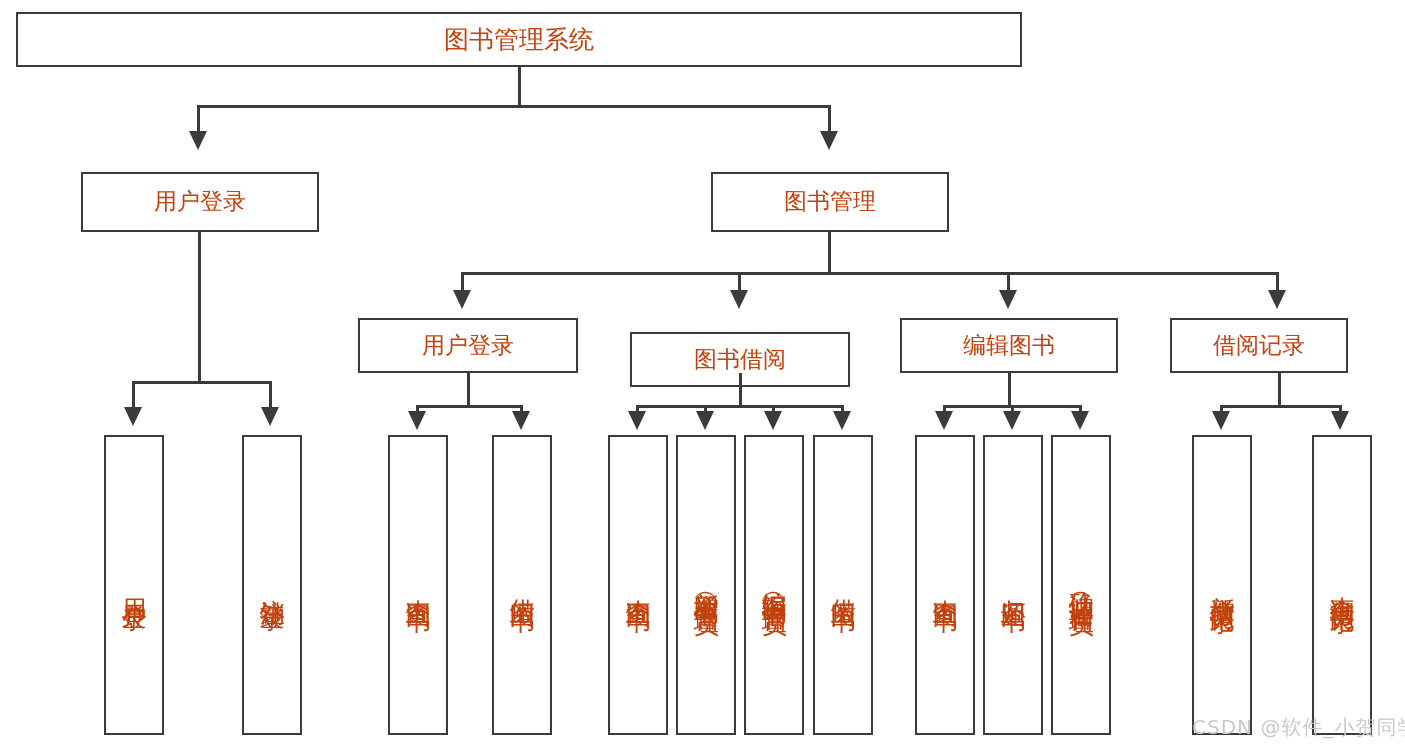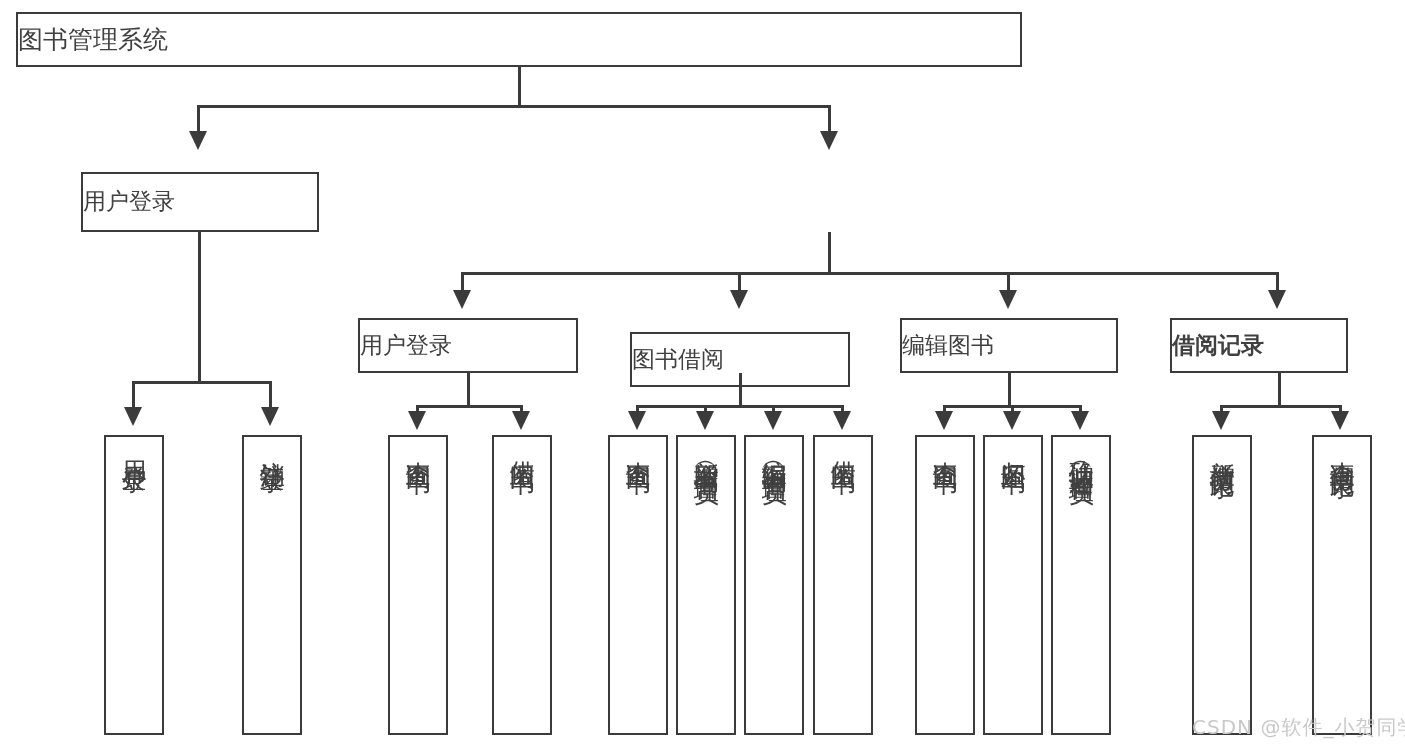--- a/index.html
+++ b/index.html
@@ -17,21 +17,22 @@
     background: #ffffff;
     overflow: hidden;
   }
   .node {
     position: absolute;
     box-sizing: border-box;
     background: #ffffff;
     border: 2px solid #3b3b3b;
     display: flex;
     align-items: center;
-    color: #404040;
+    justify-content: center;
+    color: #c2410c;
     line-height: 1.18;
     text-align: center;
   }
   
   .node.horiz {
     font-size: 23px;
   }
   .node.root {
     font-size: 25px;
   }
@@ -85,20 +86,23 @@
 
   <div class="ln h" style="left:197px; top:105px; width:634px; height:3px;"></div>
 
   <div class="ln v" style="left:197px; top:105px; width:3px; height:28px;"></div>
   <div class="arrow" style="left:189px; top:131px;"></div>
   <div class="ln v" style="left:828px; top:105px; width:3px; height:28px;"></div>
   <div class="arrow" style="left:820px; top:131px;"></div>
 
   <div class="node horiz" style="left:81px; top:172px; width:238px; height:60px;">
     <span class="label">用户登录</span>
+  </div>
+  <div class="node horiz" style="left:711px; top:172px; width:238px; height:60px;">
+    <span class="label">图书管理</span>
   </div>
 
   <div class="ln v" style="left:198px; top:232px; width:3px; height:151px;"></div>
   <div class="ln h" style="left:132px; top:381px; width:137px; height:3px;"></div>
   <div class="ln v" style="left:132px; top:381px; width:3px; height:28px;"></div>
   <div class="arrow" style="left:124px; top:407px;"></div>
   <div class="ln v" style="left:269px; top:381px; width:3px; height:28px;"></div>
   <div class="arrow" style="left:261px; top:407px;"></div>
 
   <div class="ln v" style="left:828px; top:232px; width:3px; height:42px;"></div>
@@ -114,21 +118,21 @@
 
   <div class="node horiz" style="left:358px; top:318px; width:220px; height:55px;">
     <span class="label">用户登录</span>
   </div>
   <div class="node horiz" style="left:630px; top:332px; width:220px; height:55px;">
     <span class="label">图书借阅</span>
   </div>
   <div class="node horiz" style="left:900px; top:318px; width:218px; height:55px;">
     <span class="label">编辑图书</span>
   </div>
-  <div class="node horiz" style="left:1170px; top:318px; width:178px; height:55px;font-weight:bold;">
+  <div class="node horiz" style="left:1170px; top:318px; width:178px; height:55px;">
     <span class="label">借阅记录</span>
   </div>
 
   <div class="ln v" style="left:467px; top:373px; width:3px; height:34px;"></div>
   <div class="ln h" style="left:416px; top:405px; width:107px; height:3px;"></div>
   <div class="ln v" style="left:416px; top:405px; width:3px; height:8px;"></div>
   <div class="arrow" style="left:408px; top:411px;"></div>
   <div class="ln v" style="left:520px; top:405px; width:3px; height:8px;"></div>
   <div class="arrow" style="left:512px; top:411px;"></div>
 

